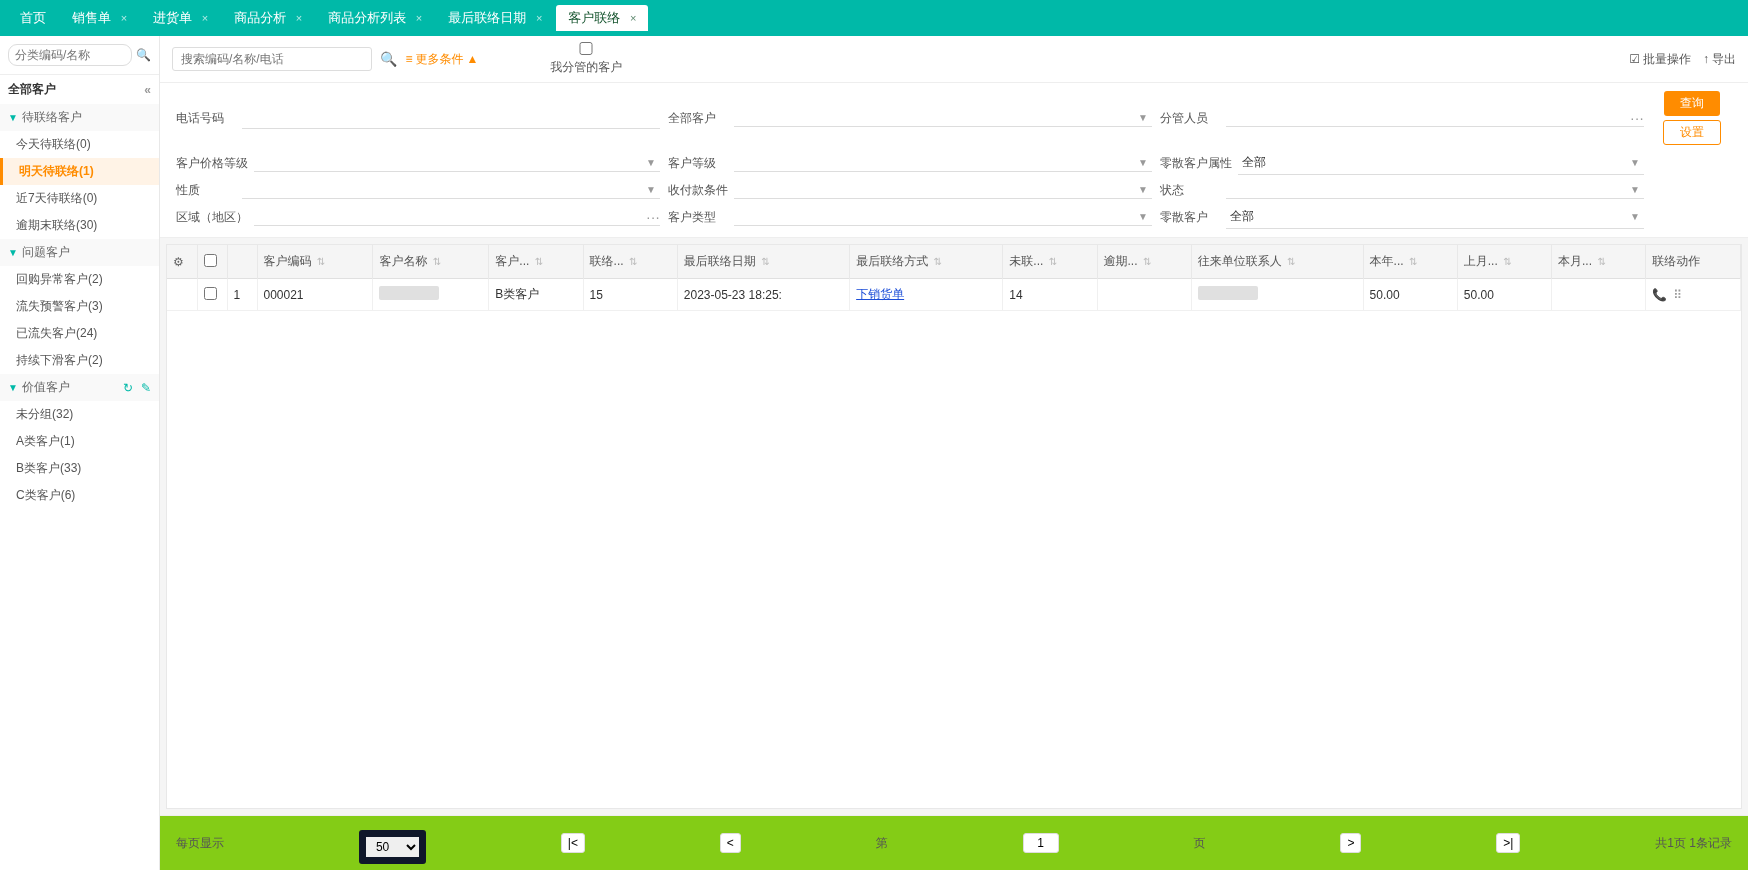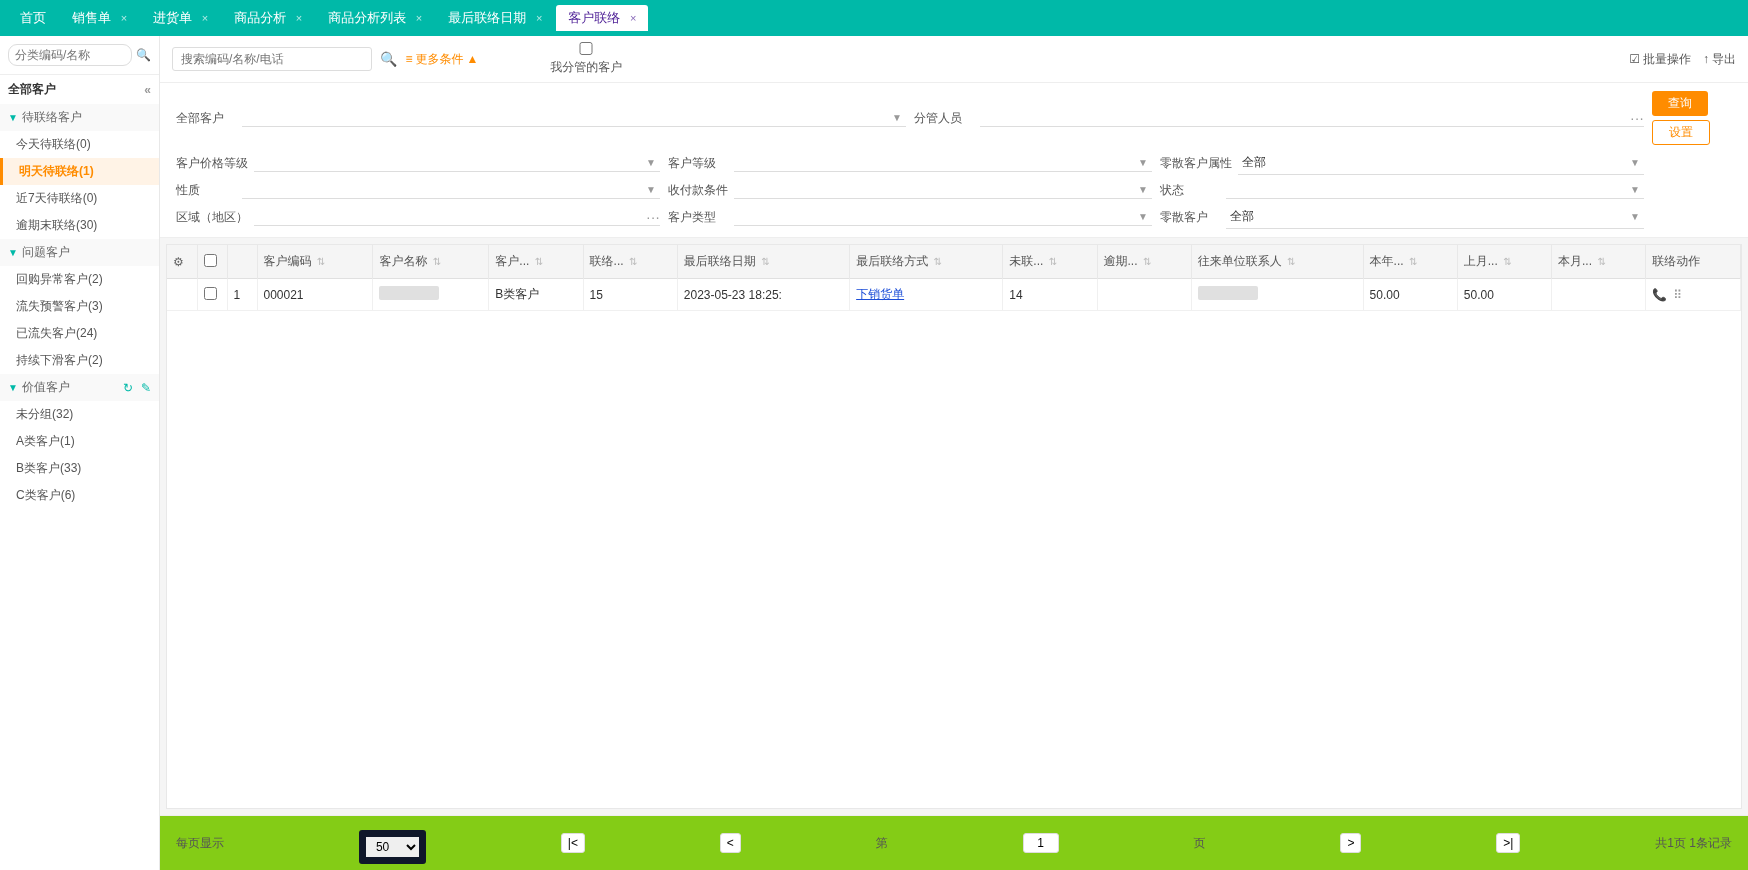--- a/index.html
+++ b/index.html
@@ -15,21 +15,21 @@
       gap: 2px;
     }
     .nav-item {
       color: #fff;
       padding: 4px 12px;
       cursor: pointer;
       border-radius: 3px 3px 0 0;
       font-size: 13px;
       white-space: nowrap;
     }
-    .nav-item.active { background: #fff; color: #4c1d95; }
+    .nav-item.active { background: #fff; color: #14532d; }
     .nav-item .close-x { margin-left: 6px; font-size: 11px; opacity: 0.7; }
 
     
     .main-layout {
       display: flex;
       height: calc(100vh - 36px);
     }
 
     
     .sidebar {
@@ -193,21 +193,21 @@
       display: flex;
       align-items: center;
       justify-content: space-between;
     }
     .filter-select .arrow { color: #999; font-size: 10px; }
     .filter-dots { color: #999; cursor: pointer; font-size: 14px; }
     .filter-action-col {
       display: flex;
       flex-direction: column;
       gap: 4px;
-      align-items: flex-start;
+      align-items: center;
       min-width: 80px;
     }
     .btn-query {
       background: #ff8c00;
       color: #fff;
       border: none;
       border-radius: 3px;
       padding: 4px 16px;
       cursor: pointer;
       font-size: 12px;
@@ -405,20 +405,24 @@
         <div class="export-btn">
           <span>↑</span>
           <span>导出</span>
         </div>
       </div>
     </div>
 
     <div class="filter-panel">
 
       <div class="filter-row">
+        <div class="filter-item">
+          <span class="filter-label">电话号码</span>
+          <input class="filter-input" type="text" style="">
+        </div>
         <div class="filter-item">
           <span class="filter-label">全部客户</span>
           <div class="filter-select">
             <span></span>
             <span class="arrow">▼</span>
           </div>
         </div>
         <div class="filter-item">
           <span class="filter-label">分管人员</span>
           <div style="flex:1; border-bottom:1px solid #ddd; display:flex; align-items:center; justify-content:flex-end;">

